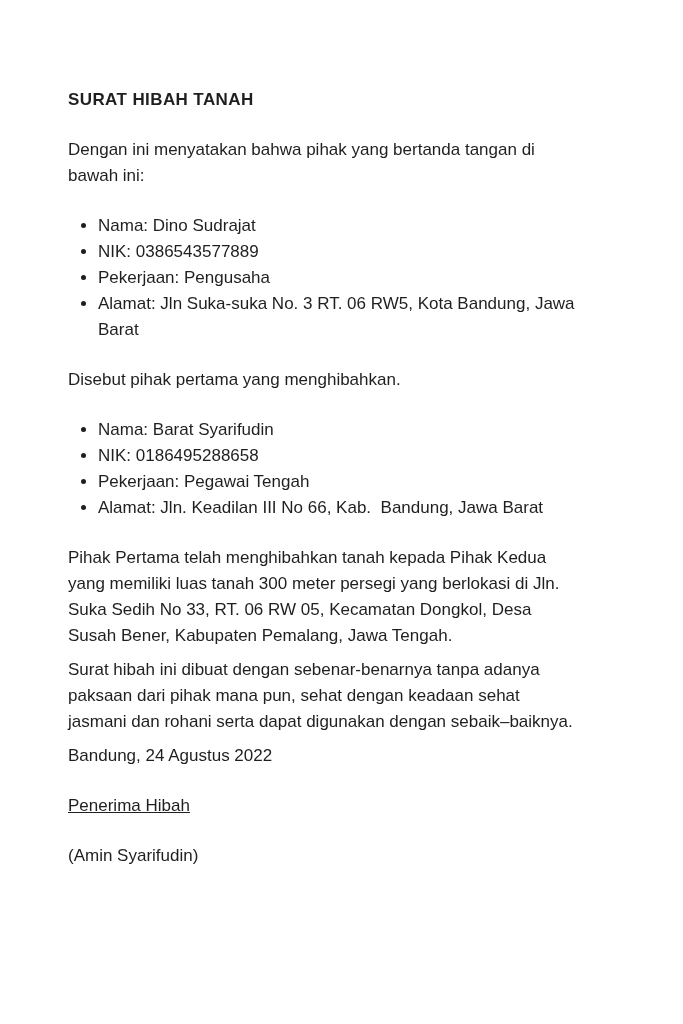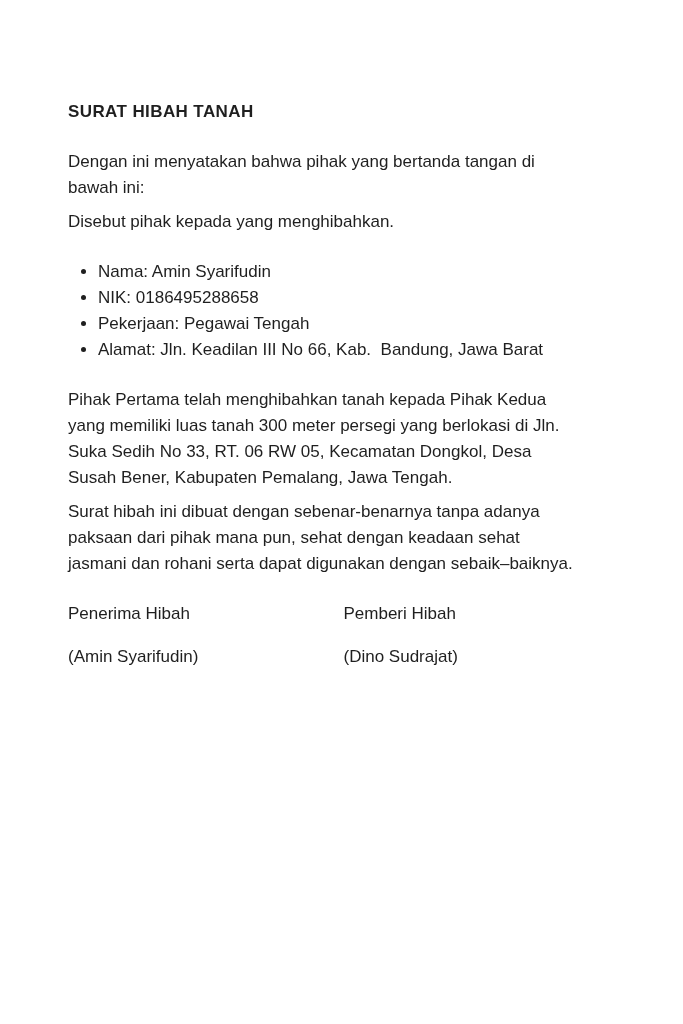--- a/index.html
+++ b/index.html
@@ -20,21 +20,21 @@
       font-family: "Liberation Sans", sans-serif;
       font-size: 17px;
       line-height: 26px;
       color: #1f1f1f;
       background: #ffffff;
     }
     .title {
       font-size: 17px;
       font-weight: bold;
       letter-spacing: 0.4px;
-      margin: 12px 0 24px 0;
+      margin: 0 0 24px 0;
     }
     .para {
       margin: 8px 0;
       white-space: pre-line;
     }
     ul.detail-list {
       margin: 24px 0;
       padding-left: 30px;
       list-style: disc;
     }
@@ -44,61 +44,68 @@
     }
     .sig-row {
       display: flex;
       margin: 24px 0 0 0;
     }
     .sig-col {
       width: 328px;
     }
     .sig-role {
       line-height: 26px;
+      text-decoration: underline;
     }
     .sig-name {
-      margin-top: 17px;
+      margin-top: 24px;
       line-height: 26px;
     }
   </style>
 </head>
 <body>
 
 <div class="page">
 
   <h1 class="title">SURAT HIBAH TANAH</h1>
 
   <p class="para">Dengan ini menyatakan bahwa pihak yang bertanda tangan di
 bawah ini:</p>
 
+  <ul class="detail-list">
+    <li>Nama: Dino Sudrajat</li>
+    <li>NIK: 0386543577889</li>
+    <li>Pekerjaan: Pengusaha</li>
+    <li>Alamat: Jln Suka-suka No. 3 RT. 06 RW5, Kota Bandung, Jawa
+Barat</li>
+  </ul>
 
-  <p class="para">Disebut pihak kepada yang menghibahkan.</p>
+  <p class="para">Disebut pihak pertama yang menghibahkan.</p>
 
   <ul class="detail-list">
-    <li>Nama: Amin Syarifudin</li>
+    <li>Nama: Barat Syarifudin</li>
     <li>NIK: 0186495288658</li>
     <li>Pekerjaan: Pegawai Tengah</li>
     <li>Alamat: Jln. Keadilan III No 66, Kab.&nbsp; Bandung, Jawa Barat</li>
   </ul>
 
 
   <p class="para">Pihak Pertama telah menghibahkan tanah kepada Pihak Kedua
 yang memiliki luas tanah 300 meter persegi yang berlokasi di Jln.
 Suka Sedih No 33, RT. 06 RW 05, Kecamatan Dongkol, Desa
 Susah Bener, Kabupaten Pemalang, Jawa Tengah.</p>
 
   <p class="para">Surat hibah ini dibuat dengan sebenar-benarnya tanpa adanya
 paksaan dari pihak mana pun, sehat dengan keadaan sehat
 jasmani dan rohani serta dapat digunakan dengan sebaik–baiknya.</p>
 
+  <p class="para">Bandung, 24 Agustus 2022</p>
 
   <div class="sig-row">
     <div class="sig-col">
       <div class="sig-role">Penerima Hibah</div>
       <div class="sig-name">(Amin Syarifudin)</div>
     </div>
     <div class="sig-col">
-      <div class="sig-role">Pemberi Hibah</div>
-      <div class="sig-name">(Dino Sudrajat)</div>
     </div>
   </div>
 
 </div>
 
 </body></html>

